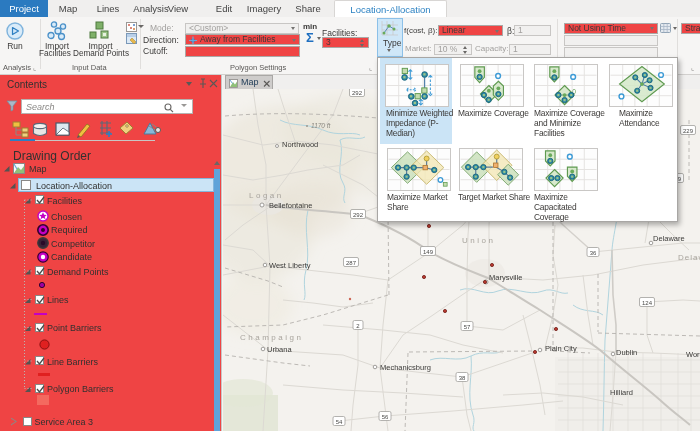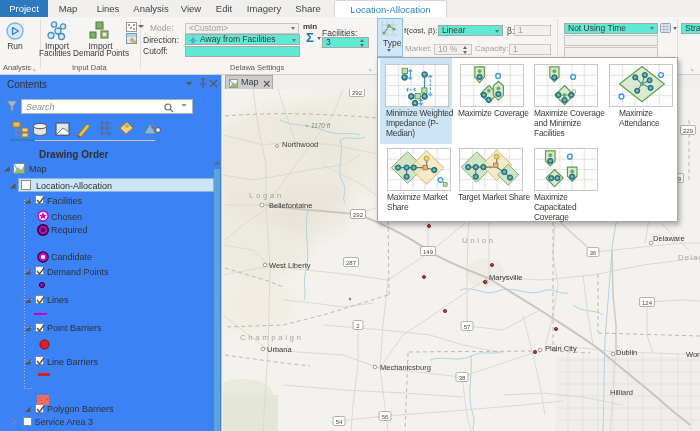--- a/index.html
+++ b/index.html
@@ -13,29 +13,29 @@
   #tab-project { left:0; width:48px; background:#2b7ac0; color:#fff; }
   #tab-la { left:334px; width:113px; background:#fff; color:#2e83c3; border:1px solid #d8d6d4; border-bottom:none; border-radius:2px 2px 0 0; }
 
   
   #ribbon { left:0; top:17px; width:700px; height:58px; background:#f6f5f4; border-bottom:1px solid #d2d0ce; }
   .vsep { position:absolute; top:2px; width:1px; height:50px; background:#e0dedc; }
   .grouplabel { position:absolute; top:46px; height:12px; font-size:7.5px; color:#5a5856; white-space:nowrap; }
   .launcher { position:absolute; top:47px; font-size:7px; color:#8a8886; }
   .rlabel { position:absolute; font-size:8.5px; color:#3b3a39; white-space:nowrap; }
   .rlabel.dis { color:#a19f9d; }
-  .rbox { position:absolute; height:11px; background:#5eead4; border:1px solid #aaa8a6; font-size:8.5px; color:#3b3a39; line-height:9px; padding-left:3px; white-space:nowrap; overflow:hidden; }
+  .rbox { position:absolute; height:11px; background:#ef4444; border:1px solid #aaa8a6; font-size:8.5px; color:#3b3a39; line-height:9px; padding-left:3px; white-space:nowrap; overflow:hidden; }
   .rbox.dis { background:#f1f0ef; border-color:#c8c6c4; color:#a19f9d; }
   .ddarrow { position:absolute; right:3px; top:3.5px; width:0; height:0; border-left:2.5px solid transparent; border-right:2.5px solid transparent; border-top:3px solid #757371; }
   .spin { position:absolute; right:1px; top:0; width:8px; height:9px; }
   .spin:before { content:""; position:absolute; left:1px; top:1px; border-left:2.5px solid transparent; border-right:2.5px solid transparent; border-bottom:3px solid #6a6866; }
   .spin:after { content:""; position:absolute; left:1px; bottom:0px; border-left:2.5px solid transparent; border-right:2.5px solid transparent; border-top:3px solid #6a6866; }
 
   
-  #pane { left:0; top:75px; width:222px; height:356px; background:#3b82f6; border-right:1px solid #c8c6c4; }
+  #pane { left:0; top:75px; width:222px; height:356px; background:#ef4444; border-right:1px solid #c8c6c4; }
   #searchbox { position:absolute; left:21px; top:24px; width:172px; height:15px; background:#fff; border:1px solid #b5b3b1; }
   .treerow { position:absolute; left:0; width:213px; height:13px; font-size:9px; color:#323130; }
   .chk { position:absolute; width:9px; height:9px; background:#fff; border:1px solid #8a8886; }
   .tri { position:absolute; width:0; height:0; }
   .tri.exp { width:5.5px; height:5.5px; background:#555351; clip-path:polygon(100% 0,100% 100%,0 100%); }
   .tri.col { width:6px; height:8px; background:#8a8886; clip-path:polygon(0 0,100% 50%,0 100%,0 85%,75% 50%,0 15%); }
 
   
   #maparea { left:223px; top:75px; width:477px; height:356px; background:#f0efee; }
   #maptab { position:absolute; left:2px; top:0px; width:48px; height:14px; background:#cecccb; border:1px solid #a9a7a5; border-bottom:none; font-size:9px; color:#1f3b57; }
@@ -47,21 +47,21 @@
   .glabel { position:absolute; font-size:8.4px; line-height:10px; color:#3c3a38; letter-spacing:-0.2px; }
 </style>
 </head>
 <body>
 
 <div id="tabbar" class="abs">
   <div id="tab-project" class="tab">Project</div>
   <div class="tab" style="left:50px;width:36px;">Map</div>
   <div class="tab" style="left:88px;width:40px;">Lines</div>
   <div class="tab" style="left:128px;width:46px;">Analysis</div>
-  <div class="tab" style="left:174px;width:34px;">View</div>
+  <div class="tab" style="left:161px;width:34px;">View</div>
   <div class="tab" style="left:208px;width:32px;">Edit</div>
   <div class="tab" style="left:240px;width:48px;">Imagery</div>
   <div class="tab" style="left:288px;width:40px;">Share</div>
   <div id="tab-la" class="tab">Location-Allocation</div>
 </div>
 
 <div id="ribbon" class="abs">
   <div class="vsep" style="left:40px;"></div>
   <div class="vsep" style="left:140px;"></div>
   <div class="vsep" style="left:377px;"></div>
@@ -117,21 +117,21 @@
       <path d="M5 0.5 L5 8.5 M1 4.5 L9 4.5" stroke="#6aa8d8" stroke-width="1.2"></path>
     </svg>
   </div>
   <div class="rlabel" style="left:143px;top:29px;">Cutoff:</div>
   <div class="rbox" style="left:185px;top:28.5px;width:115px;"></div>
   <div class="rlabel" style="left:303px;top:5px;font-weight:bold;font-size:8px;">min</div>
   <div class="abs" style="left:306px;top:13px;font-size:13px;color:#1f6fc0;font-weight:bold;">Σ</div>
   <div class="abs" style="left:317px;top:20px;width:0;height:0;border-left:2.5px solid transparent;border-right:2.5px solid transparent;border-top:3px solid #6a6866;"></div>
   <div class="rlabel" style="left:322px;top:10.5px;text-align:right;">Facilities:</div>
   <div class="rbox" style="left:322px;top:19.5px;width:47px;">3<span class="spin"></span></div>
-  <div class="grouplabel" style="left:230px;">Delawa Settings</div>
+  <div class="grouplabel" style="left:230px;">Polygon Settings</div>
   <div class="launcher" style="left:369px;">⌞</div>
 
   <div class="abs" style="left:377px;top:1px;width:26px;height:39px;background:#cfe7f8;border:1px solid #8cc0e8;"></div>
   <svg class="abs" style="left:381px;top:3px;" width="18" height="17">
     <path d="M1 1 V15 H17 M1 5 H17 M1 10 H17 M6 1 V15 M12 1 V15" stroke="#c8c6c4" stroke-width="0.7" fill="none"></path>
     <path d="M3 13 L8 6 L13 9" stroke="#5a8ab8" stroke-width="1" fill="none"></path>
     <circle cx="8" cy="6" r="1.8" fill="#6aaa5a"></circle>
       <circle cx="13" cy="9" r="1.5" fill="#6aaa5a"></circle>
       <circle cx="3" cy="13" r="1.5" fill="#6aaa5a"></circle>
   </svg>
@@ -200,21 +200,21 @@
 
     <path d="M108 8 L115 2 L121 8 L114 14 Z" fill="#f0d080" stroke="#a08030"></path>
     <circle cx="115" cy="6" r="1.2" fill="#fff" stroke="#a08030"></circle>
 
     <path d="M132 14 L138 3 L144 14 Z" fill="#88b8d8" stroke="#4a7a9a"></path>
     <path d="M137 6 L146 12 M140 4 L147 9" stroke="#8a8886" stroke-width="1"></path>
     <circle cx="146" cy="10" r="2.5" fill="#e8e6e4" stroke="#5a5856"></circle>
   </svg>
   <div class="abs" style="left:10px;top:64.5px;width:145px;height:1px;background:#c8c6c4;"></div>
   <div class="abs" style="left:10px;top:63.5px;width:25px;height:2.5px;background:#2e7fc2;"></div>
-  <div class="abs" style="left:13px;top:74px;font-size:10px;font-weight:bold;color:#323130;margin-left:26px;">Drawing Order</div>
+  <div class="abs" style="left:13px;top:74px;font-size:12px;font-weight:normal;color:#323130;">Drawing Order</div>
 
   <div class="treerow" style="top:87px;">
     <span class="tri exp" style="left:4px;top:4px;"></span>
     <svg style="position:absolute;left:13px;top:1px;" width="12" height="11">
         <rect x="0.5" y="0.5" width="11" height="10" fill="#f8f8f8" stroke="#8a8886"></rect>
         <path d="M1 10 L5 4 L8 7 L11 3 V10 Z" fill="#8fc07a"></path>
         <path d="M1 1 L4 6" stroke="#6aa8d8" stroke-width="1.2"></path>
       </svg>
     <span style="position:absolute;left:29px;top:1.5px;">Map</span>
   </div>
@@ -238,20 +238,27 @@
         <circle cx="6" cy="6" r="2" fill="#33012f"></circle>
       </svg>
     <span style="position:absolute;left:51px;top:1.5px;">Required</span>
   </div>
   <div class="treerow" style="top:135px;">
     <svg style="position:absolute;left:37px;top:0px;" width="12" height="12">
         <circle cx="6" cy="6" r="5" fill="#fff" stroke="#c400c4" stroke-width="1.4"></circle>
         <path d="M6 2.2 L7.1 4.8 L9.8 4.9 L7.7 6.7 L8.5 9.3 L6 7.8 L3.5 9.3 L4.3 6.7 L2.2 4.9 L4.9 4.8 Z" fill="#c400c4"></path>
       </svg>
     <span style="position:absolute;left:51px;top:1.5px;">Chosen</span>
+  </div>
+  <div class="treerow" style="top:162px;">
+    <svg style="position:absolute;left:37px;top:0px;" width="12" height="12">
+        <circle cx="6" cy="6" r="5.2" fill="#3a2138" stroke="#3a3a3a" stroke-width="1.4"></circle>
+        <circle cx="6" cy="6" r="2.2" fill="#2a0a28"></circle>
+      </svg>
+    <span style="position:absolute;left:51px;top:1.5px;">Competitor</span>
   </div>
   <div class="treerow" style="top:175.5px;">
     <svg style="position:absolute;left:37px;top:0px;" width="12" height="12">
         <circle cx="6" cy="6" r="5.2" fill="#c400c4" stroke="#33012f" stroke-width="1.2"></circle>
         <circle cx="6" cy="6" r="2.2" fill="#fff"></circle>
       </svg>
     <span style="position:absolute;left:51px;top:1.5px;">Candidate</span>
   </div>
   <div class="treerow" style="top:190px;">
     <span class="tri exp" style="left:25px;top:4px;"></span>
@@ -288,21 +295,21 @@
     </svg>
   <div class="treerow" style="top:280px;">
     <span class="tri exp" style="left:25px;top:4px;"></span>
     <span class="chk" style="left:35px;top:1px;"></span>
     <svg style="position:absolute;left:35px;top:1px;" width="11" height="11">
         <path d="M2 5 L4.5 8 L9 2" stroke="#4a4a4a" stroke-width="1.3" fill="none"></path>
       </svg>
     <span style="position:absolute;left:47px;top:1.5px;">Line Barriers</span>
   </div>
   <div class="abs" style="left:38px;top:298px;width:12px;height:2.5px;background:#e02020;"></div>
-  <div class="treerow" style="top:307.5px;margin-top:20px;">
+  <div class="treerow" style="top:307.5px;">
     <span class="tri exp" style="left:25px;top:4px;"></span>
     <span class="chk" style="left:35px;top:1px;"></span>
     <svg style="position:absolute;left:35px;top:1px;" width="11" height="11">
         <path d="M2 5 L4.5 8 L9 2" stroke="#4a4a4a" stroke-width="1.3" fill="none"></path>
       </svg>
     <span style="position:absolute;left:47px;top:1.5px;">Polygon Barriers</span>
   </div>
   <div class="abs" style="left:37px;top:319.5px;width:12px;height:10px;background:#f4695f;"></div>
   <div class="treerow" style="top:340.5px;">
     <span class="tri col" style="left:11px;top:2px;"></span>

